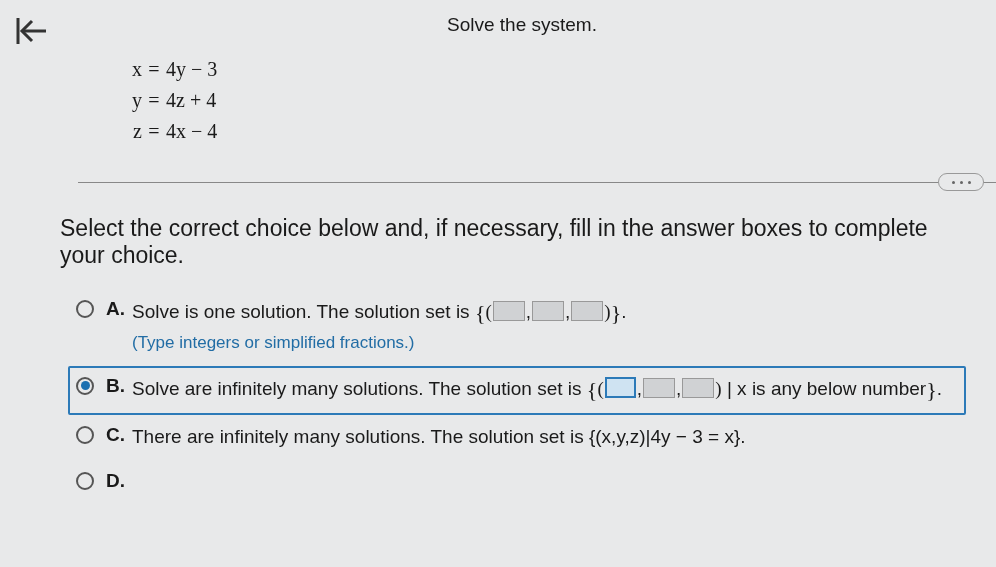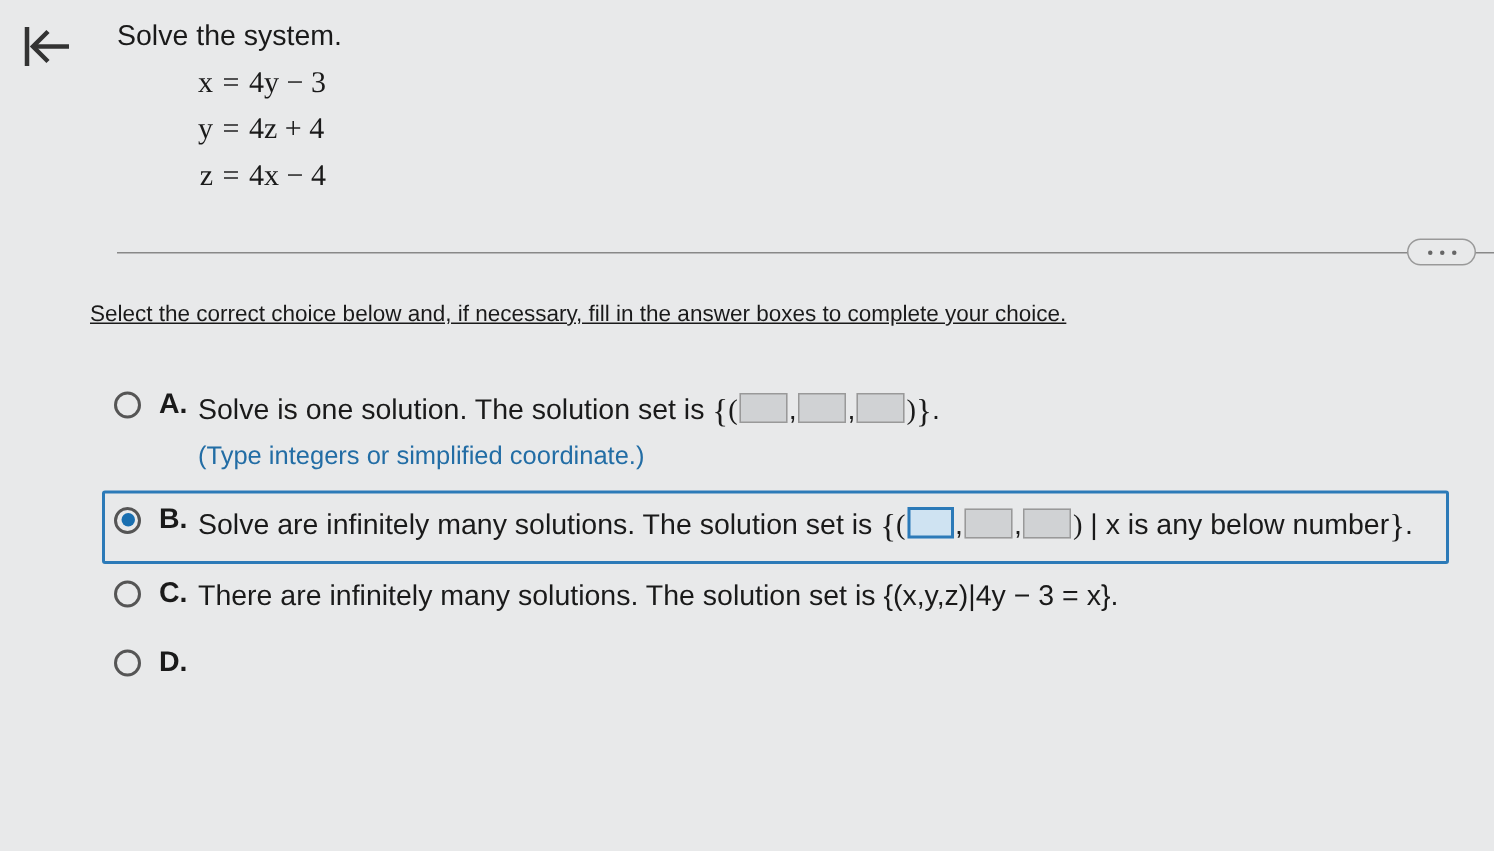--- a/index.html
+++ b/index.html
@@ -18,21 +18,22 @@
       top: 16px;
       left: 12px;
       cursor: pointer;
     }
     .content {
       padding: 14px 30px 14px 78px;
     }
     .prompt {
       font-size: 19px;
       font-weight: 400;
-      margin-bottom: 4px;
+      margin-bottom: 18px;
+      text-align: center;
     }
     .equations {
       margin-left: 40px;
       font-family: "Times New Roman", serif;
       font-size: 20px;
       line-height: 1.55;
       margin-bottom: 26px;
     }
     .eq-row { display: flex; }
     .eq-lhs { width: 24px; text-align: right; }
@@ -61,24 +62,23 @@
       display: flex;
       align-items: center;
       justify-content: center;
       gap: 5px;
       cursor: pointer;
     }
     .more-dots span {
       width: 3px; height: 3px; background: #666; border-radius: 50%;
     }
     .instructions {
-      font-size: 15px;
-      margin-bottom: 32px;
+      font-size: 23px;
+      margin-bottom: 20px;
       margin-left: -18px;
-      text-decoration: underline;
     }
     .choices {
       margin-left: -10px;
     }
     .choice {
       display: flex;
       align-items: flex-start;
       padding: 8px 8px 10px 8px;
       font-size: 19px;
     }
@@ -183,21 +183,21 @@
 
   <div class="instructions">Select the correct choice below and, if necessary, fill in the answer boxes to complete your choice.</div>
 
   <div class="choices">
 
     <div class="choice">
       <div class="radio"></div>
       <div class="choice-letter">A.</div>
       <div class="choice-body">
         <span>Solve is one solution. The solution set is </span><span class="brace">{</span><span class="paren">(</span><span class="blank"></span>,<span class="blank"></span>,<span class="blank"></span><span class="paren">)</span><span class="brace">}</span><span>.</span>
-        <div class="sub-note">(Type integers or simplified coordinate.)</div>
+        <div class="sub-note">(Type integers or simplified fractions.)</div>
       </div>
     </div>
 
     <div class="choice selected">
       <div class="radio selected"></div>
       <div class="choice-letter">B.</div>
       <div class="choice-body">
         <span>Solve are infinitely many solutions. The solution set is </span><span class="brace">{</span><span class="paren">(</span><span class="blank active"></span>,<span class="blank"></span>,<span class="blank"></span><span class="paren">)</span><span> | x is any below number</span><span class="brace">}</span><span>.</span>
       </div>
     </div>

